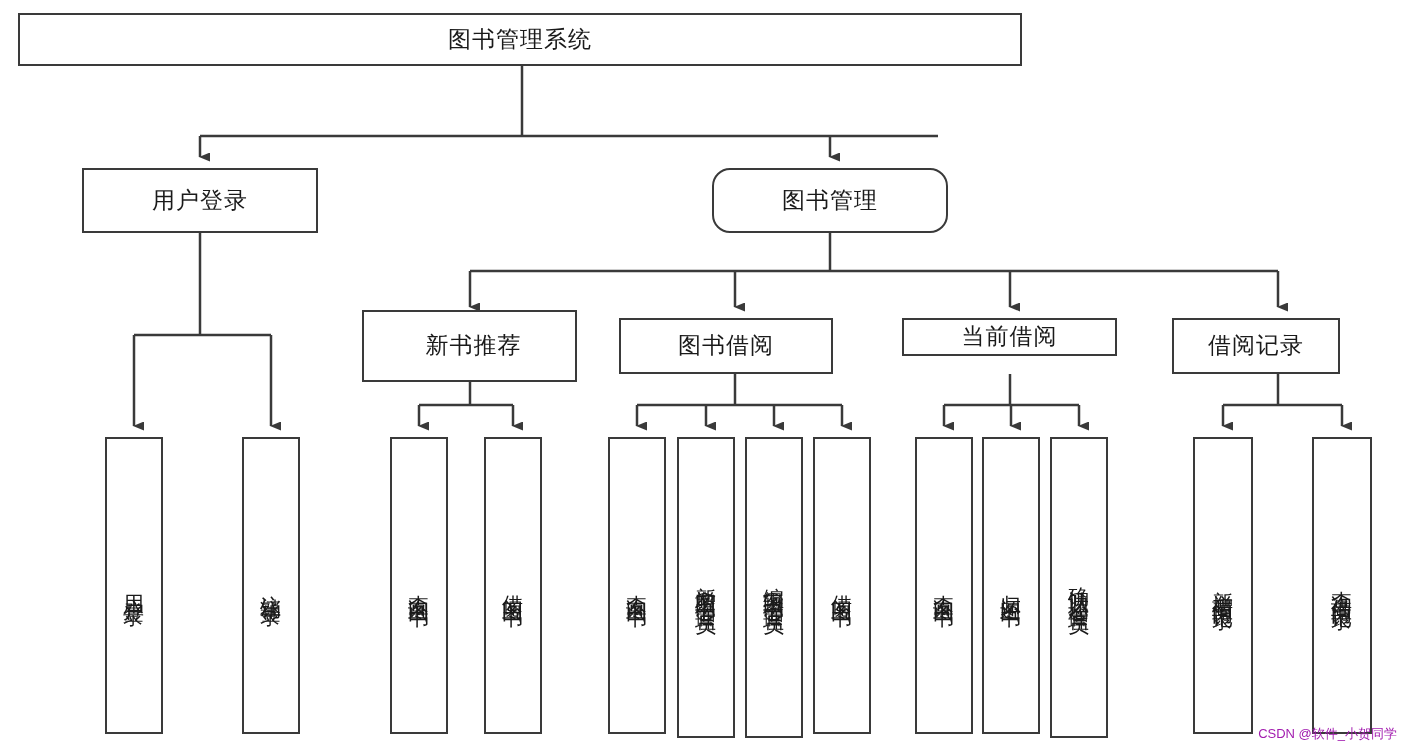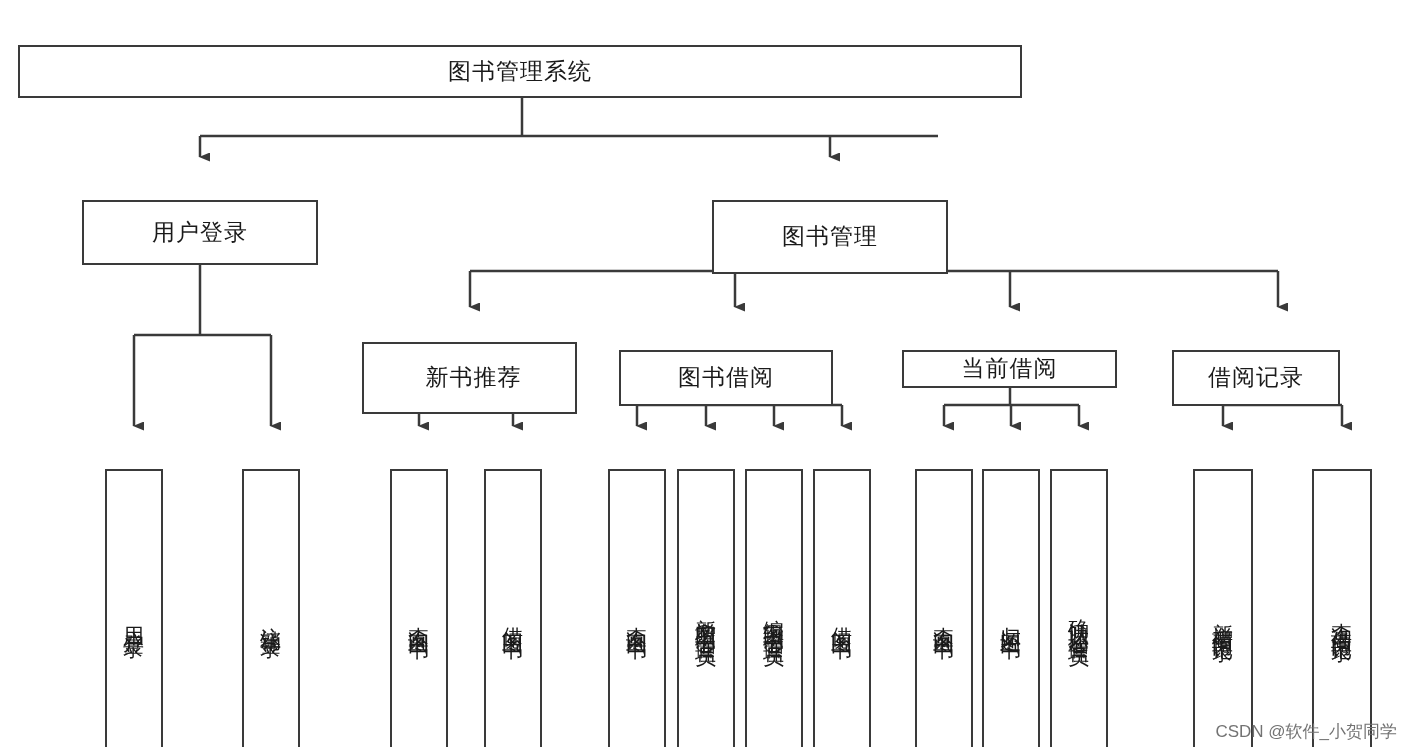--- a/index.html
+++ b/index.html
@@ -27,21 +27,20 @@
   }
   .node {
     position: absolute;
     box-sizing: border-box;
     background: #ffffff;
     border: 2px solid #3a3a3a;
     display: flex;
     align-items: center;
     justify-content: center;
     color: #1a1a1a;
-    margin-top: 32px;
   }
   .node.horiz {
     font-size: 23px;
     letter-spacing: 1px;
     line-height: 1.2;
   }
   .node.root {
     font-size: 23px;
   }
   .node.vert {
@@ -55,22 +54,22 @@
   }
   .node.vert .vlabel {
     writing-mode: vertical-rl;
     text-orientation: upright;
     white-space: nowrap;
   }
   .watermark {
     position: absolute;
     right: 8px;
     bottom: 4px;
-    font-size: 17px;
-    color: #737373;
+    font-size: 13px;
+    color: #a21caf;
     white-space: nowrap;
     pointer-events: none;
     font-family: "Liberation Sans", "DejaVu Sans", sans-serif;
   }
 </style>
 </head>
 <body>
 
 <div id="canvas">
 
@@ -124,21 +123,21 @@
     </g>
   </svg>
 
   <div class="node root horiz" style="left:18px; top:13px; width:1004px; height:53px;">
     <span>图书管理系统</span>
   </div>
 
   <div class="node horiz" style="left:82px; top:168px; width:236px; height:65px;">
     <span>用户登录</span>
   </div>
-  <div class="node horiz" style="left:712px; top:168px; width:236px; height:74px;">
+  <div class="node horiz" style="left:712px; top:168px; width:236px; height:65px;border-radius:18px;">
     <span>图书管理</span>
   </div>
 
   <div class="node horiz" style="left:362px; top:310px; width:215px; height:72px;padding-left:8px;">
     <span>新书推荐</span>
   </div>
   <div class="node horiz" style="left:619px; top:318px; width:214px; height:56px;">
     <span>图书借阅</span>
   </div>
   <div class="node horiz" style="left:902px; top:318px; width:215px; height:38px;">

